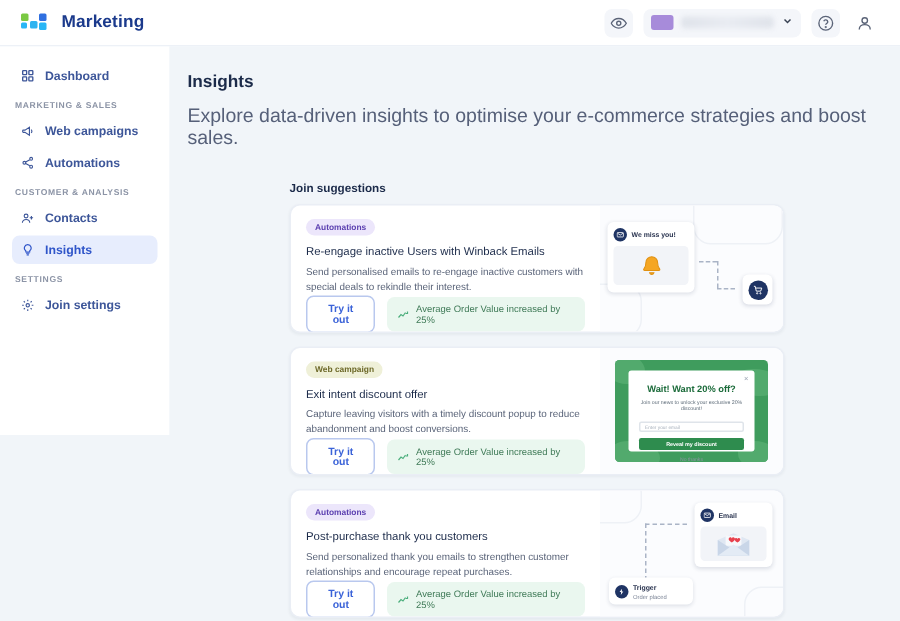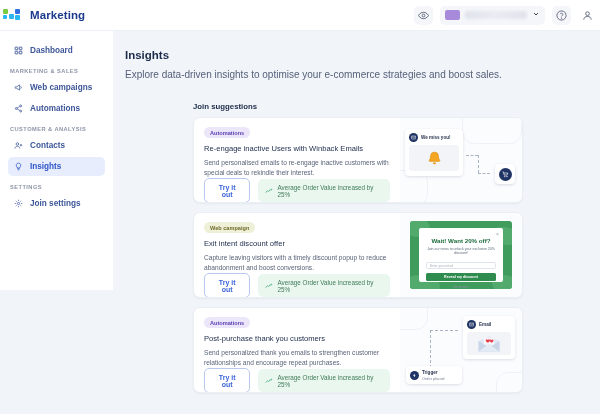--- a/index.html
+++ b/index.html
@@ -8,21 +8,21 @@
     font-family: "Liberation Sans", sans-serif;
     background: #ffffff;
     overflow: hidden;
   }
   #app { position: relative; width: 600px; height: 414px; background: #f1f5f9; }
 
   
   .topbar {
     position: absolute; top: 0; left: 0; width: 600px; height: 31px;
     background: #ffffff; display: flex; align-items: center;
-    padding: 0 3px; border-bottom: 1px solid #edf1f7;
+    padding: 0 14px; border-bottom: 1px solid #edf1f7;
   }
   .brand { display: flex; align-items: center; gap: 7px; }
   .logo-mark { position: relative; width: 20px; height: 13px; }
   .logo-mark i { position: absolute; display: block; border-radius: 1px; }
   .s1 { left: 0; top: 0; width: 5px; height: 5px; background: #7ac943; }
   .s2 { left: 0px; top: 6px; width: 4px; height: 4px; background: #29b6f6; }
   .s3 { left: 5.5px; top: 5px; width: 5px; height: 5px; background: #2cb3f0; }
   .s4 { left: 12px; top: 0px; width: 5px; height: 5px; background: #2f6fe0; }
   .s5 { left: 11.5px; top: 6px; width: 5px; height: 5px; background: #29b6f6; }
   .brand-name { font-size: 11.5px; font-weight: 700; color: #1b3a8c; letter-spacing: .1px; }
@@ -61,21 +61,21 @@
   .nav-item.active { background: #e7edfd; color: #2f55c9; }
   .nav-item svg { flex: none; }
   .nav-section {
     font-size: 5.7px; font-weight: 700; color: #8c94a6;
     letter-spacing: .45px; margin: 8px 0 4px 2px; text-transform: uppercase;
   }
 
   
   .main { position: absolute; top: 31px; left: 113px; width: 487px; height: 383px; background: #f1f5f9; }
   .page-title { font-size: 11.5px; font-weight: 700; color: #1c2b4a; margin: 18px 0 0 12px; }
-  .page-sub { font-size: 10px; color: #4a5costa; color: #566079; margin: 8px 0 0 12px; }
+  .page-sub { font-size: 13px; color: #4a5costa; color: #566079; margin: 8px 0 0 12px; }
 
   .section-title { font-size: 7.8px; font-weight: 700; color: #1c2b4a; margin: 22px 0 6px 80px; }
 
   
   .cards { margin-left: 80px; width: 330px; }
   .card {
     display: flex; background: #ffffff; border-radius: 7px;
     border: 1px solid #eaeef5;
     box-shadow: 0 1px 2px rgba(20,30,60,.05);
     margin-bottom: 9px; overflow: hidden; height: 86px;

